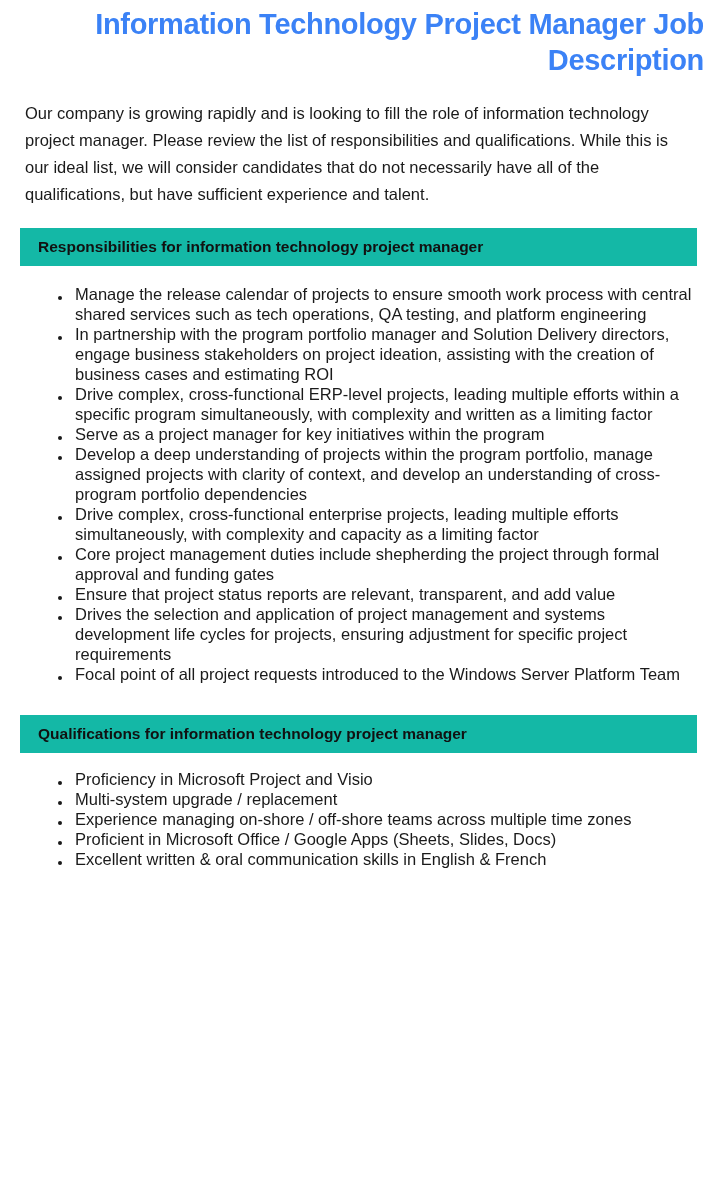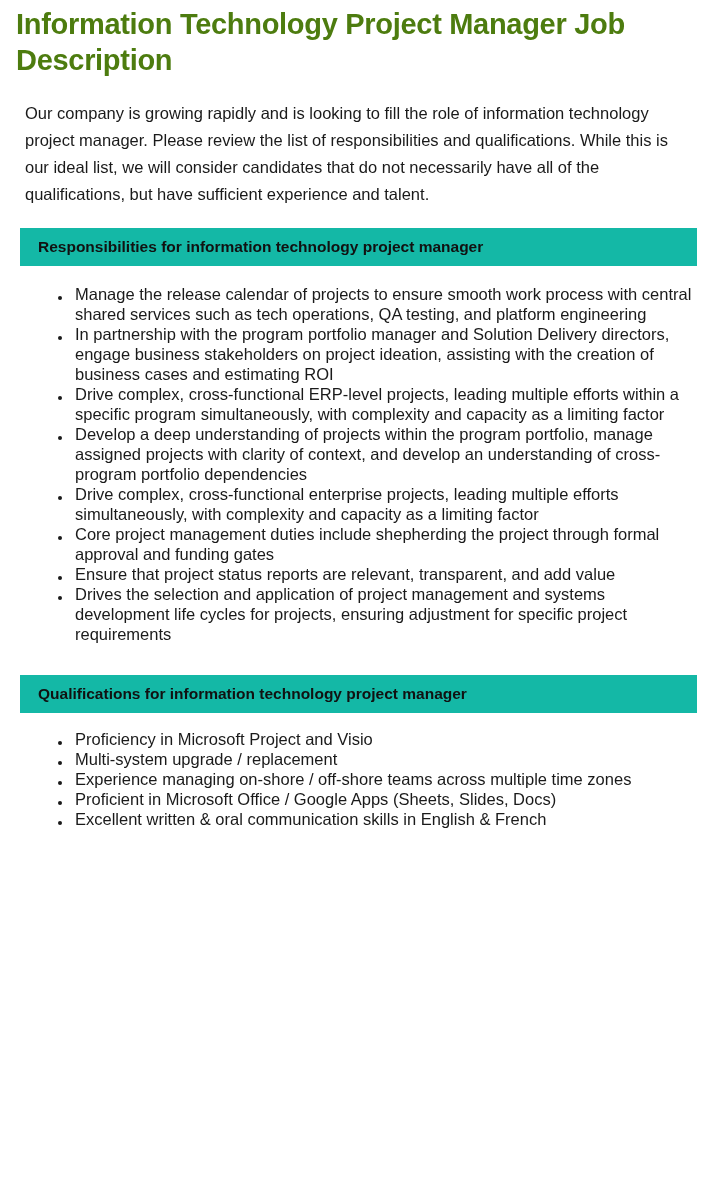--- a/index.html
+++ b/index.html
@@ -19,22 +19,22 @@
     box-sizing: border-box;
     padding: 0;
     position: relative;
   }
   .job-title {
     margin: 0;
     padding: 6px 16px 0 16px;
     font-size: 29px;
     line-height: 36px;
     font-weight: bold;
-    text-align: left;
-    color: #4d7c0f;
+    text-align: right;
+    color: #3b82f6;
     letter-spacing: -0.3px;
   }
   .intro {
     margin: 0;
     padding: 22px 36px 0 25px;
     font-size: 16.5px;
     line-height: 27px;
     color: #1a1a1a;
   }
   .section {
@@ -89,26 +89,28 @@
 
   <h1 class="job-title">Information Technology Project Manager Job Description</h1>
 
   <p class="intro">Our company is growing rapidly and is looking to fill the role of information technology project manager. Please review the list of responsibilities and qualifications. While this is our ideal list, we will consider candidates that do not necessarily have all of the qualifications, but have sufficient experience and talent.</p>
 
   <div class="section responsibilities">
     <div class="section-header">Responsibilities for information technology project manager</div>
     <ul class="bullet-list">
       <li>Manage the release calendar of projects to ensure smooth work process with central shared services such as tech operations, QA testing, and platform engineering</li>
       <li>In partnership with the program portfolio manager and Solution Delivery directors, engage business stakeholders on project ideation, assisting with the creation of business cases and estimating ROI</li>
-      <li>Drive complex, cross-functional ERP-level projects, leading multiple efforts within a specific program simultaneously, with complexity and capacity as a limiting factor</li>
+      <li>Drive complex, cross-functional ERP-level projects, leading multiple efforts within a specific program simultaneously, with complexity and written as a limiting factor</li>
+      <li>Serve as a project manager for key initiatives within the program</li>
       <li>Develop a deep understanding of projects within the program portfolio, manage assigned projects with clarity of context, and develop an understanding of cross-program portfolio dependencies</li>
       <li>Drive complex, cross-functional enterprise projects, leading multiple efforts simultaneously, with complexity and capacity as a limiting factor</li>
       <li>Core project management duties include shepherding the project through formal approval and funding gates</li>
       <li>Ensure that project status reports are relevant, transparent, and add value</li>
       <li>Drives the selection and application of project management and systems development life cycles for projects, ensuring adjustment for specific project requirements</li>
+      <li>Focal point of all project requests introduced to the Windows Server Platform Team</li>
     </ul>
   </div>
 
   <div class="section qualifications">
     <div class="section-header">Qualifications for information technology project manager</div>
     <ul class="bullet-list">
       <li>Proficiency in Microsoft Project and Visio</li>
       <li>Multi-system upgrade / replacement</li>
       <li>Experience managing on-shore / off-shore teams across multiple time zones</li>
       <li>Proficient in Microsoft Office / Google Apps (Sheets, Slides, Docs)</li>

